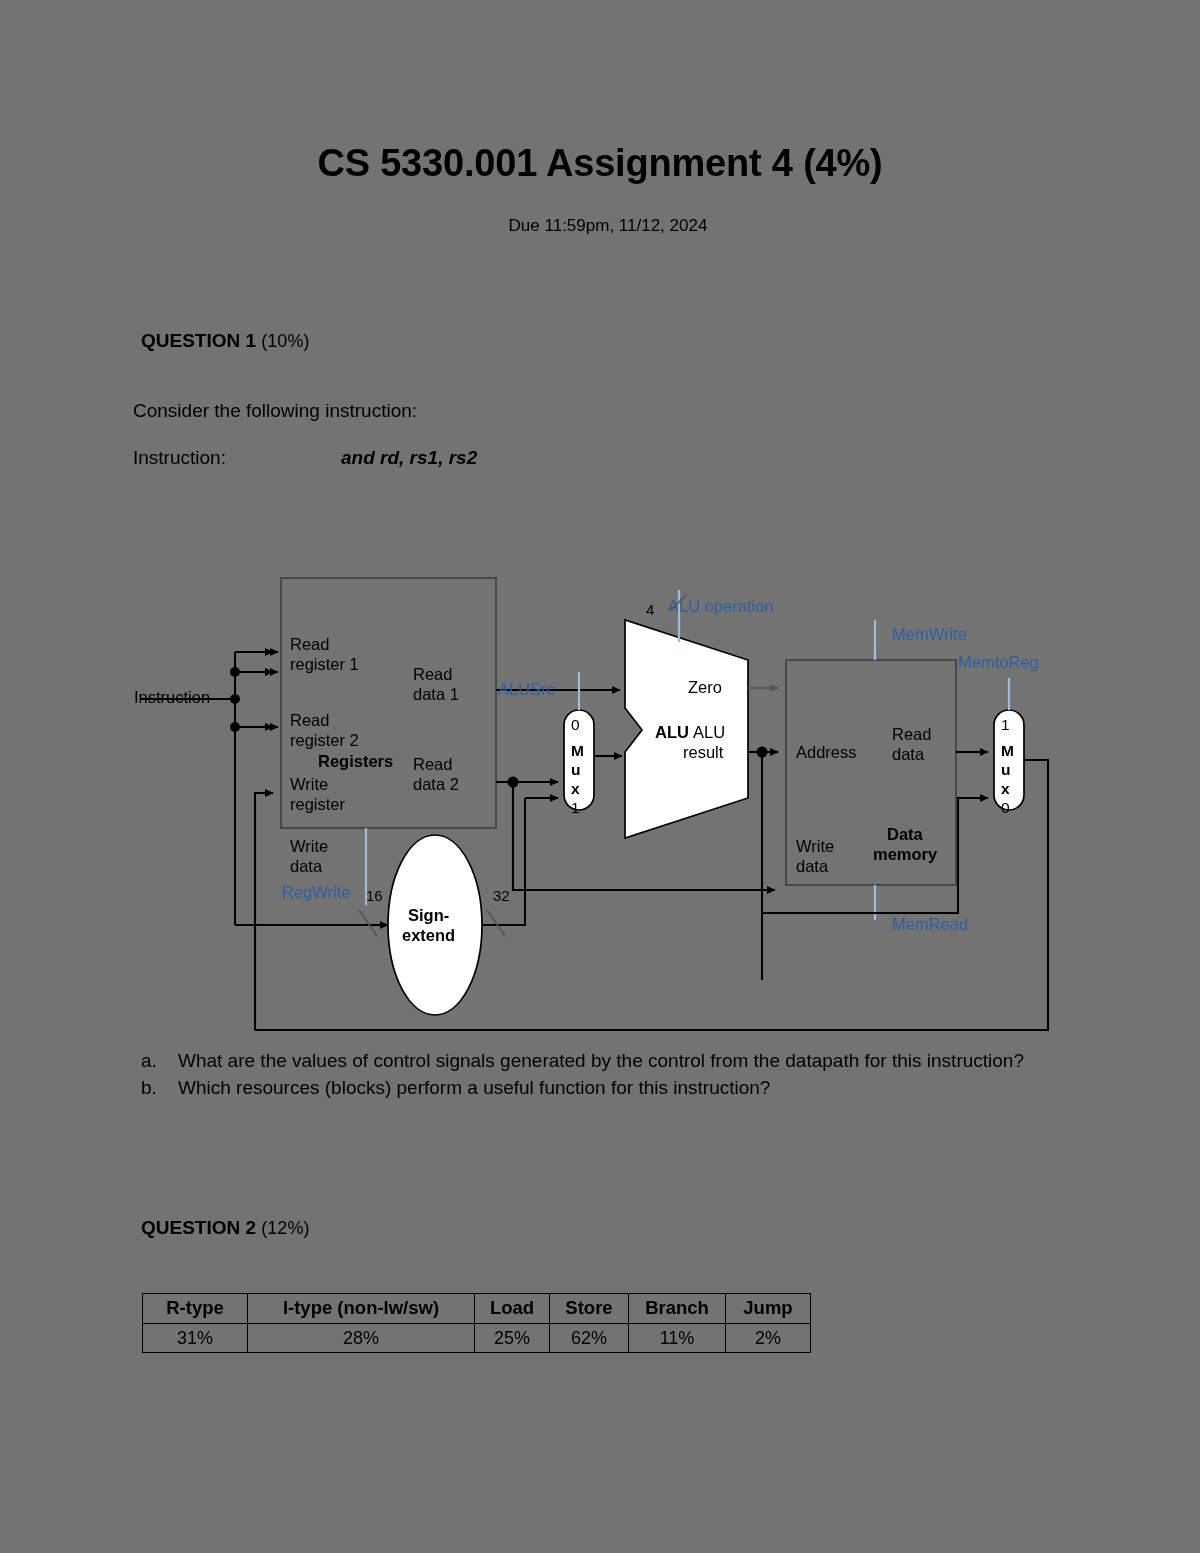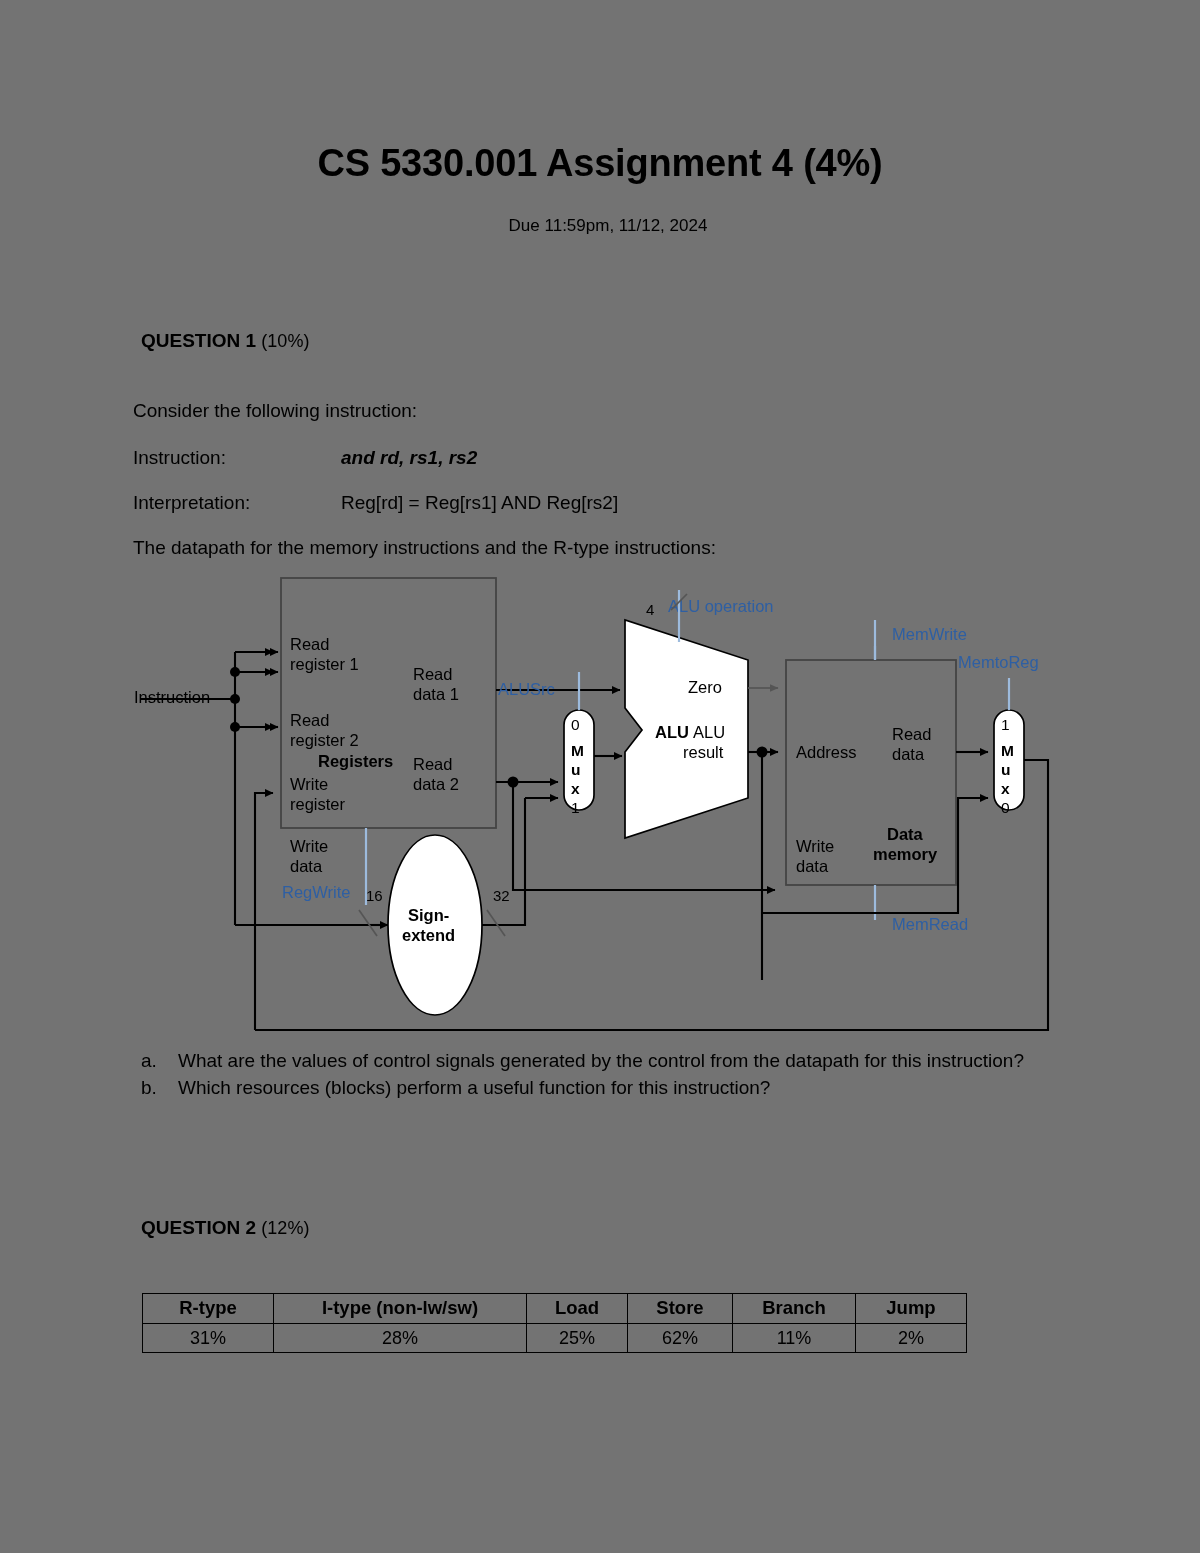--- a/index.html
+++ b/index.html
@@ -101,21 +101,21 @@
   
   .mix-table {
     position: absolute;
     left: 142px;
     top: 1293px;
     border-collapse: collapse;
     font-size: 18px;
   }
   .mix-table th, .mix-table td {
     border: 1.6px solid #000000;
-    padding: 2px 22px;
+    padding: 2px 9px;
     text-align: center;
     font-weight: normal;
     line-height: 1.35;
     margin-top: 30px;
   }
   .mix-table th {
     font-weight: bold;
     font-size: 18.5px;
   }
   .mix-table .c-rtype  { min-width: 86px; }
@@ -187,25 +187,21 @@
     <span class="q-label">QUESTION 1</span>
     <span class="q-weight">(10%)</span>
   </div>
 
   <div class="para" style="top:399px;">Consider the following instruction:</div>
 
   <div class="para" style="top:446px;">
     <span class="kv-key">Instruction:</span><span class="kv-val-bold">and rd, rs1, rs2</span>
   </div>
 
-  <div class="para" style="top:491px;">
-    <span class="kv-key">Interpretation:</span><span>Reg[rd] = Reg[rs1] AND Reg[rs2]</span>
-  </div>
-
-  <div class="para" style="top:536px;">The datapath for the memory instructions and the R-type instructions:</div>
+
 
   <div class="datapath">
     <svg width="960" height="480" viewBox="0 0 960 480" xmlns="http://www.w3.org/2000/svg">
 
       <defs>
         <marker id="arr" markerWidth="9" markerHeight="9" refX="8" refY="4.5" orient="auto" markerUnits="userSpaceOnUse">
           <path d="M0,0.6 L8.5,4.5 L0,8.4 z" fill="#000000"></path>
         </marker>
         <marker id="arrg" markerWidth="9" markerHeight="9" refX="8" refY="4.5" orient="auto" markerUnits="userSpaceOnUse">
           <path d="M0,0.8 L8.5,4.5 L0,8.2 z" fill="#555555"></path>

